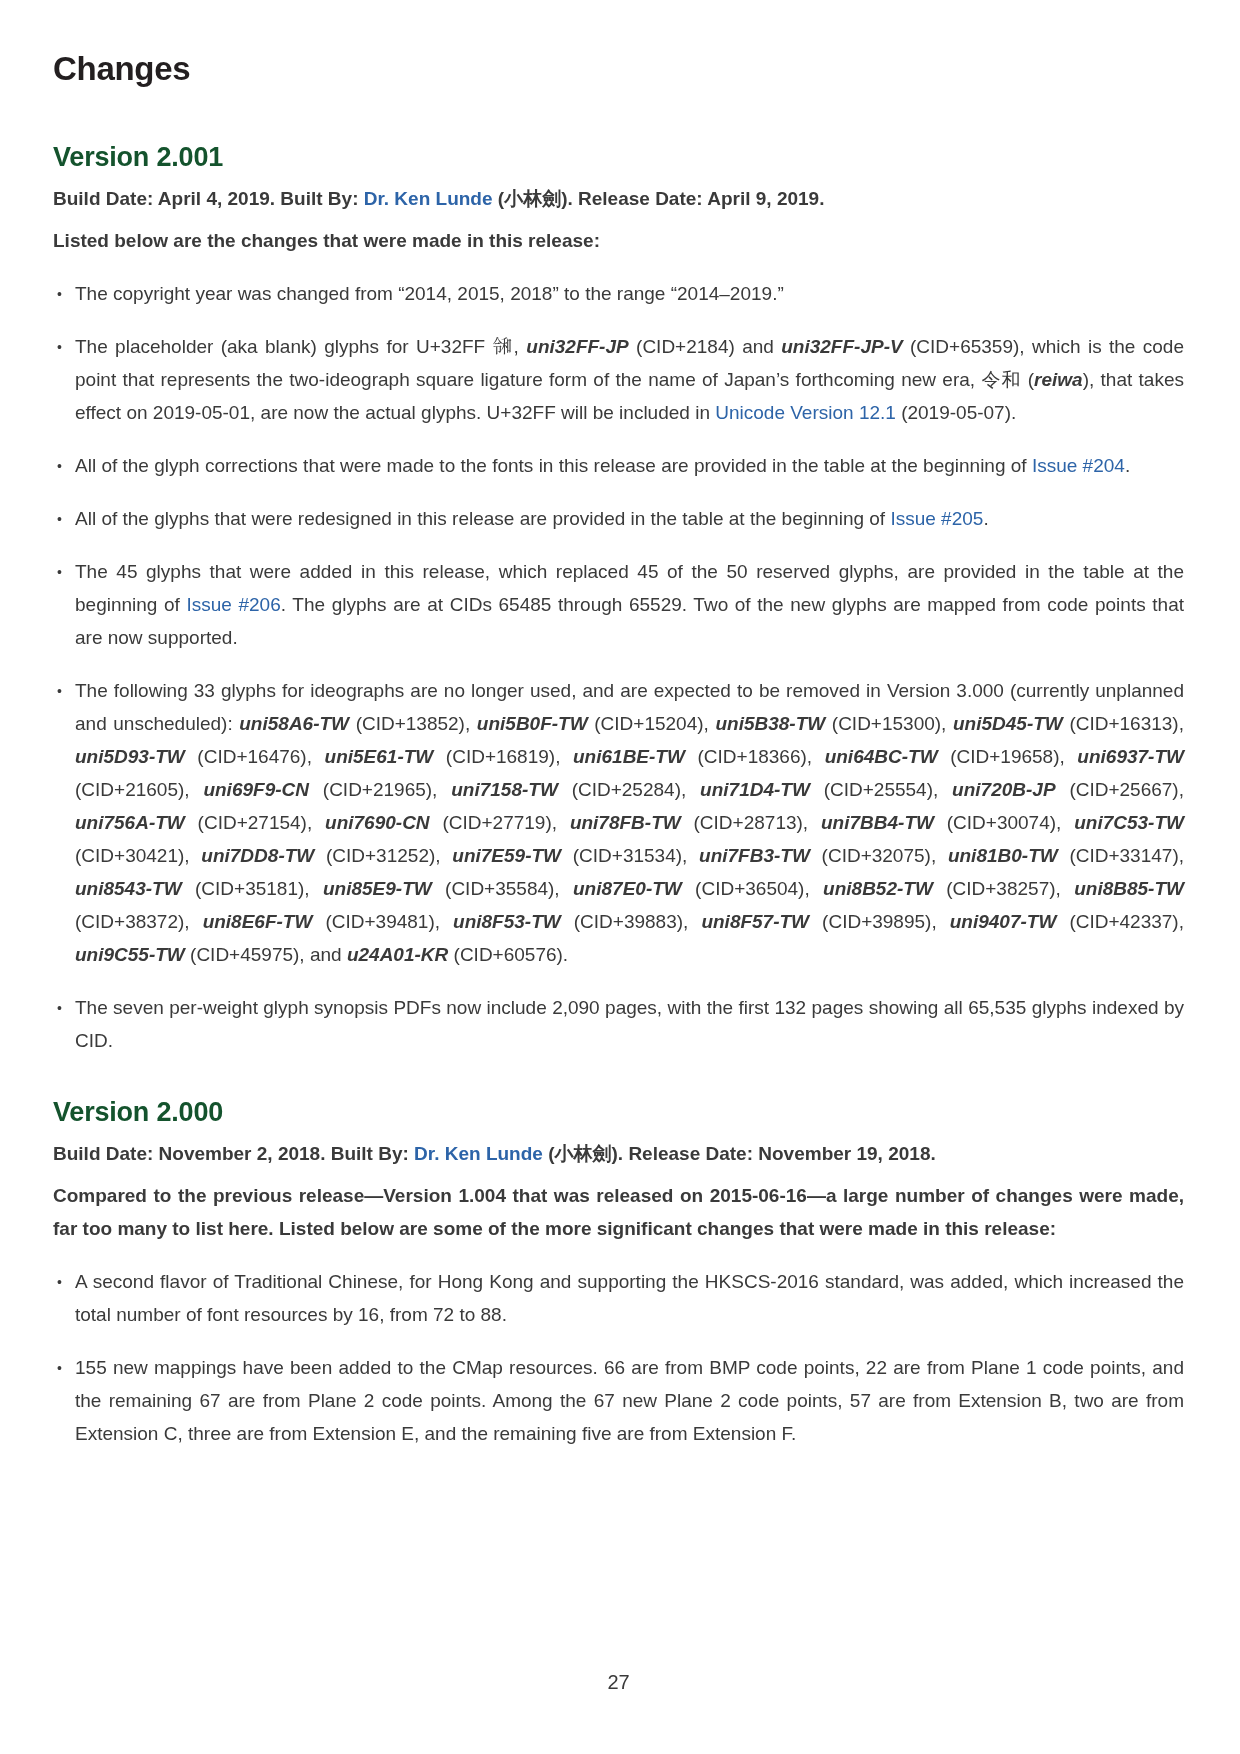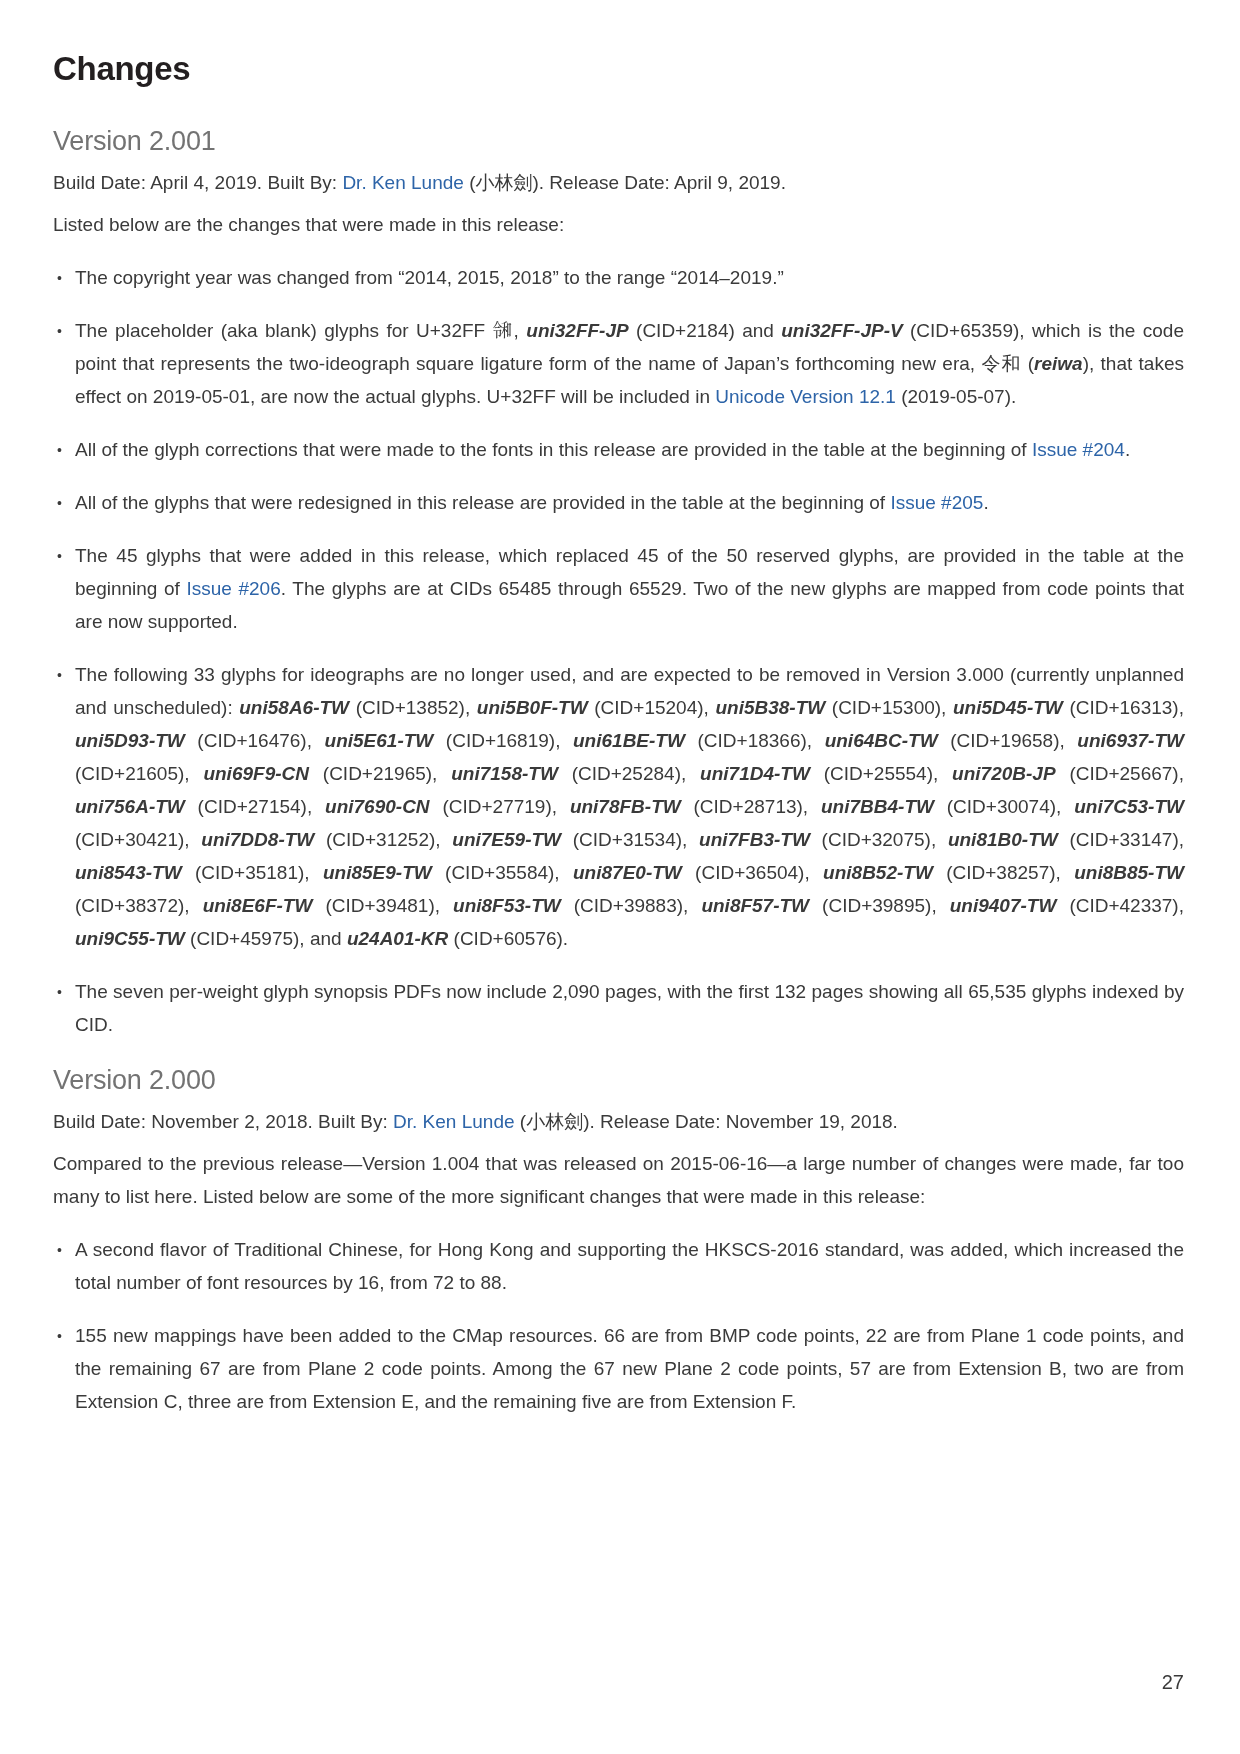--- a/index.html
+++ b/index.html
@@ -22,30 +22,31 @@
   }
   .doc-title {
     font-size: 33px;
     font-weight: 700;
     color: #231f20;
     margin: 0 0 14px 0;
     letter-spacing: -0.3px;
   }
   .section-heading {
     font-size: 27px;
-    font-weight: 400;
-    color: #737373;
-    margin: 24px 0 8px 0;
+    font-weight: 700;
+    color: #14532d;
+    margin: 40px 0 8px 0;
     letter-spacing: -0.2px;
   }
   .para {
     font-size: 19px;
     line-height: 33px;
     margin: 9px 0;
     text-align: justify;
+    font-weight: bold;
   }
   ul.bullets {
     list-style: none;
     margin: 4px 0 6px 0;
     padding: 0;
   }
   ul.bullets > li {
     position: relative;
     font-size: 19px;
     line-height: 33px;
@@ -65,21 +66,21 @@
     color: var(--link-blue, #2d64a8);
     text-decoration: none;
     cursor: pointer;
   }
   em.ital {
     font-style: italic;
     font-weight: bold;
   }
   .page-footer {
     margin-top: auto;
-    text-align: right;
+    text-align: center;
     font-size: 20px;
     color: #3a3a3a;
     padding-bottom: 60px;
   }
 </style>
 </head>
 <body>
 
 <main class="page">
   <h1 class="doc-title">Changes</h1>

